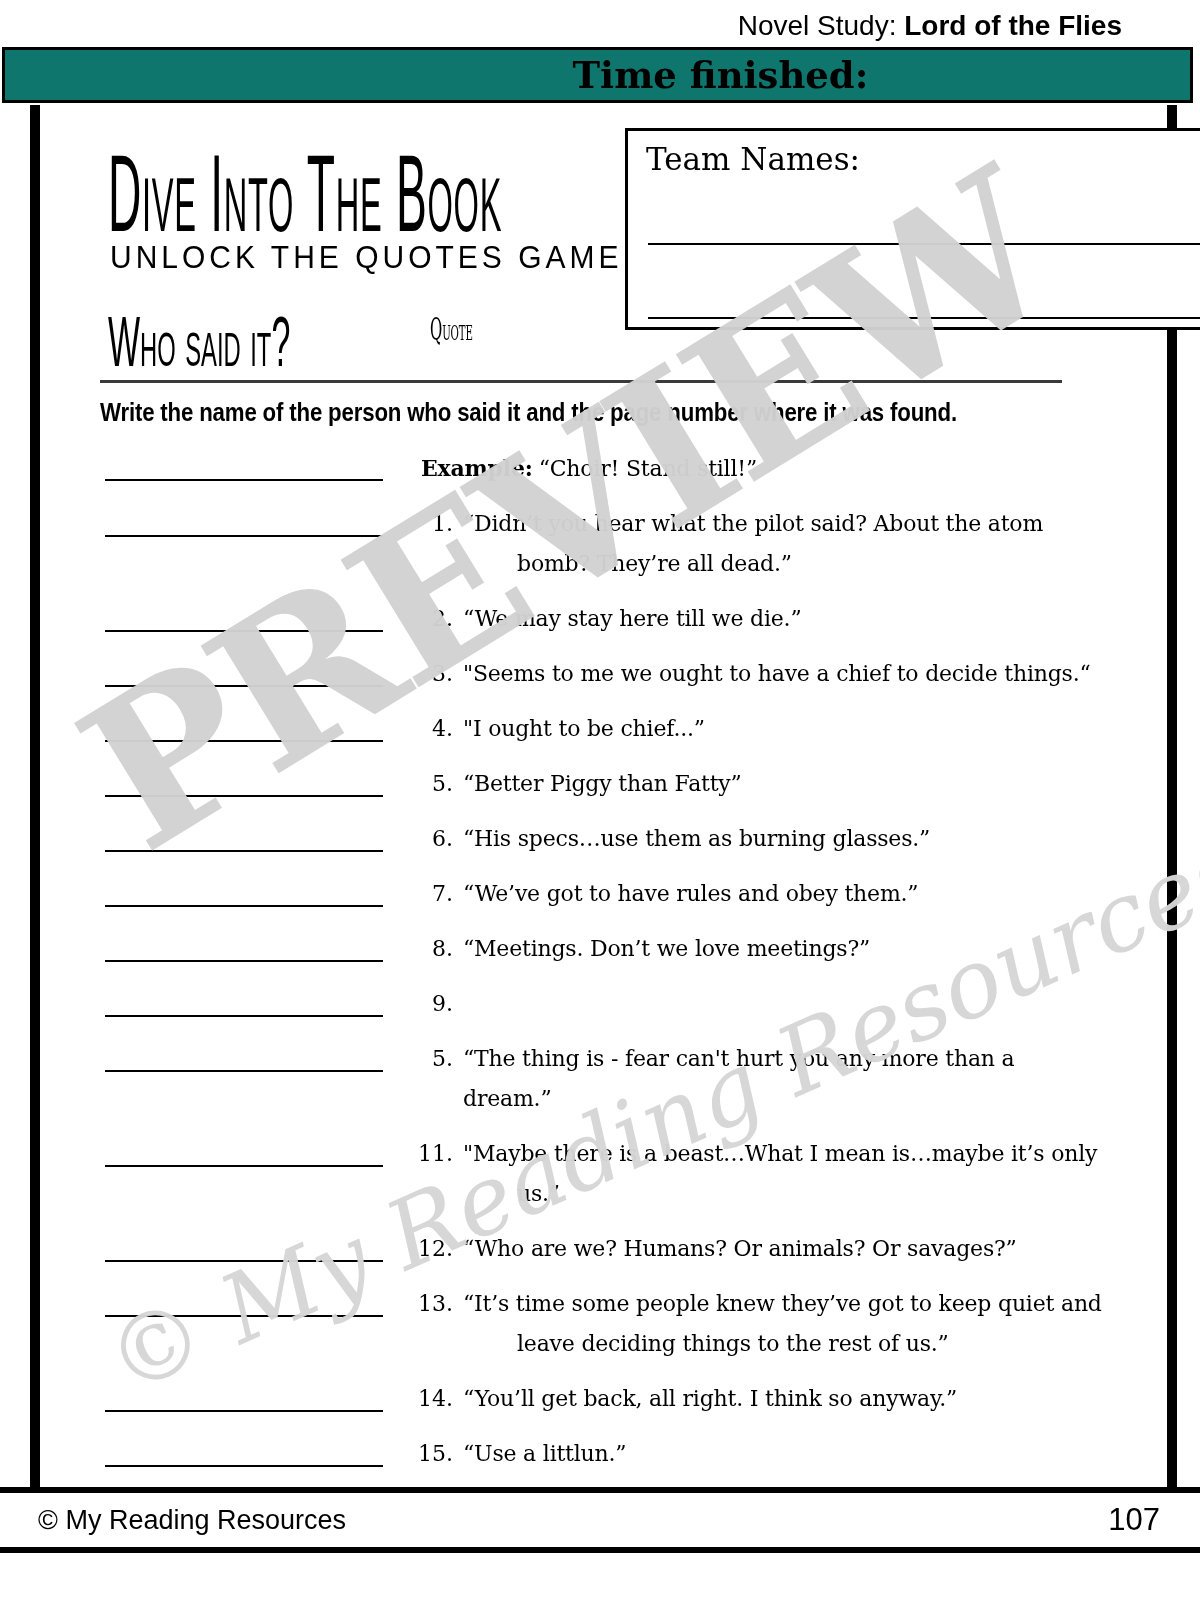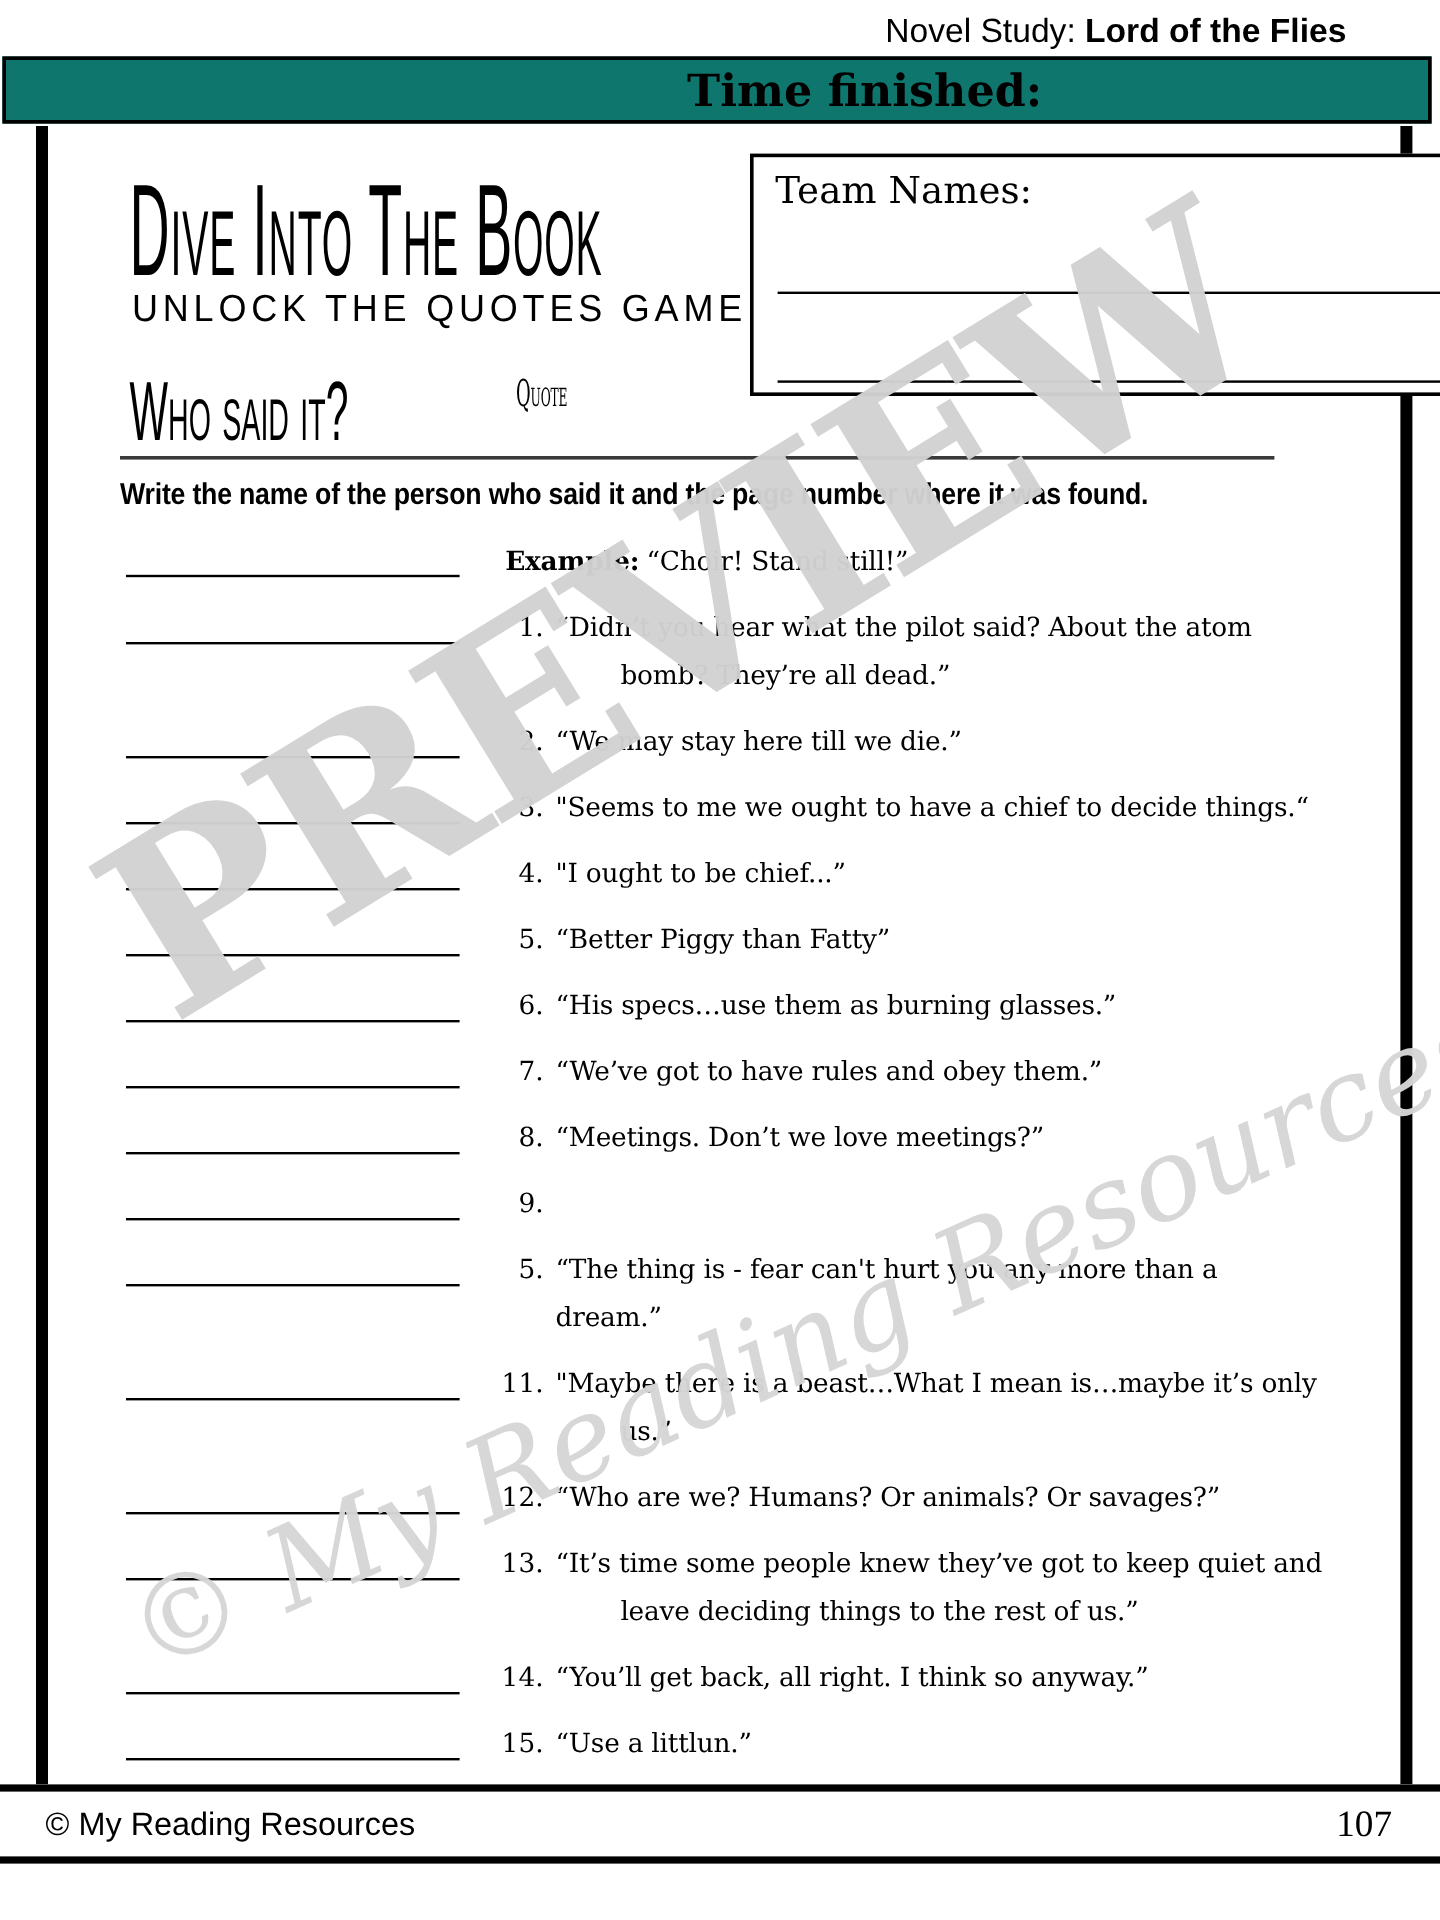--- a/index.html
+++ b/index.html
@@ -49,21 +49,21 @@
       font-family:"DejaVu Serif",serif;font-weight:bold;font-size:205px;line-height:240px;
       letter-spacing:-6px;color:#d2d2d2;opacity:0.97;transform:rotate(-31.5deg);}
   .watermark.resources{left:65px;top:1072px;width:1100px;text-align:center;
       font-family:"DejaVu Serif",serif;font-style:italic;font-size:95px;line-height:140px;
       color:#d6d6d6;opacity:0.97;transform:rotate(-24deg);}
   
   .footer{position:absolute;left:0;top:1487px;width:1200px;height:66px;box-sizing:border-box;
           border-top:6px solid #000;border-bottom:6px solid #000;background:#fff;z-index:50;
           display:flex;align-items:center;justify-content:space-between;padding:0 40px 0 38px;}
   .footer .copyright{font-size:27px;}
-  .footer .pagenum{font-size:31px;font-family:Liberation Serif, serif;}
+  .footer .pagenum{font-size:31px;}
 </style>
 </head>
 <body>
 
 <div class="page">
 
   <div class="top-header">
     <span>Novel Study: </span><strong>Lord of the Flies</strong>
   </div>
 

